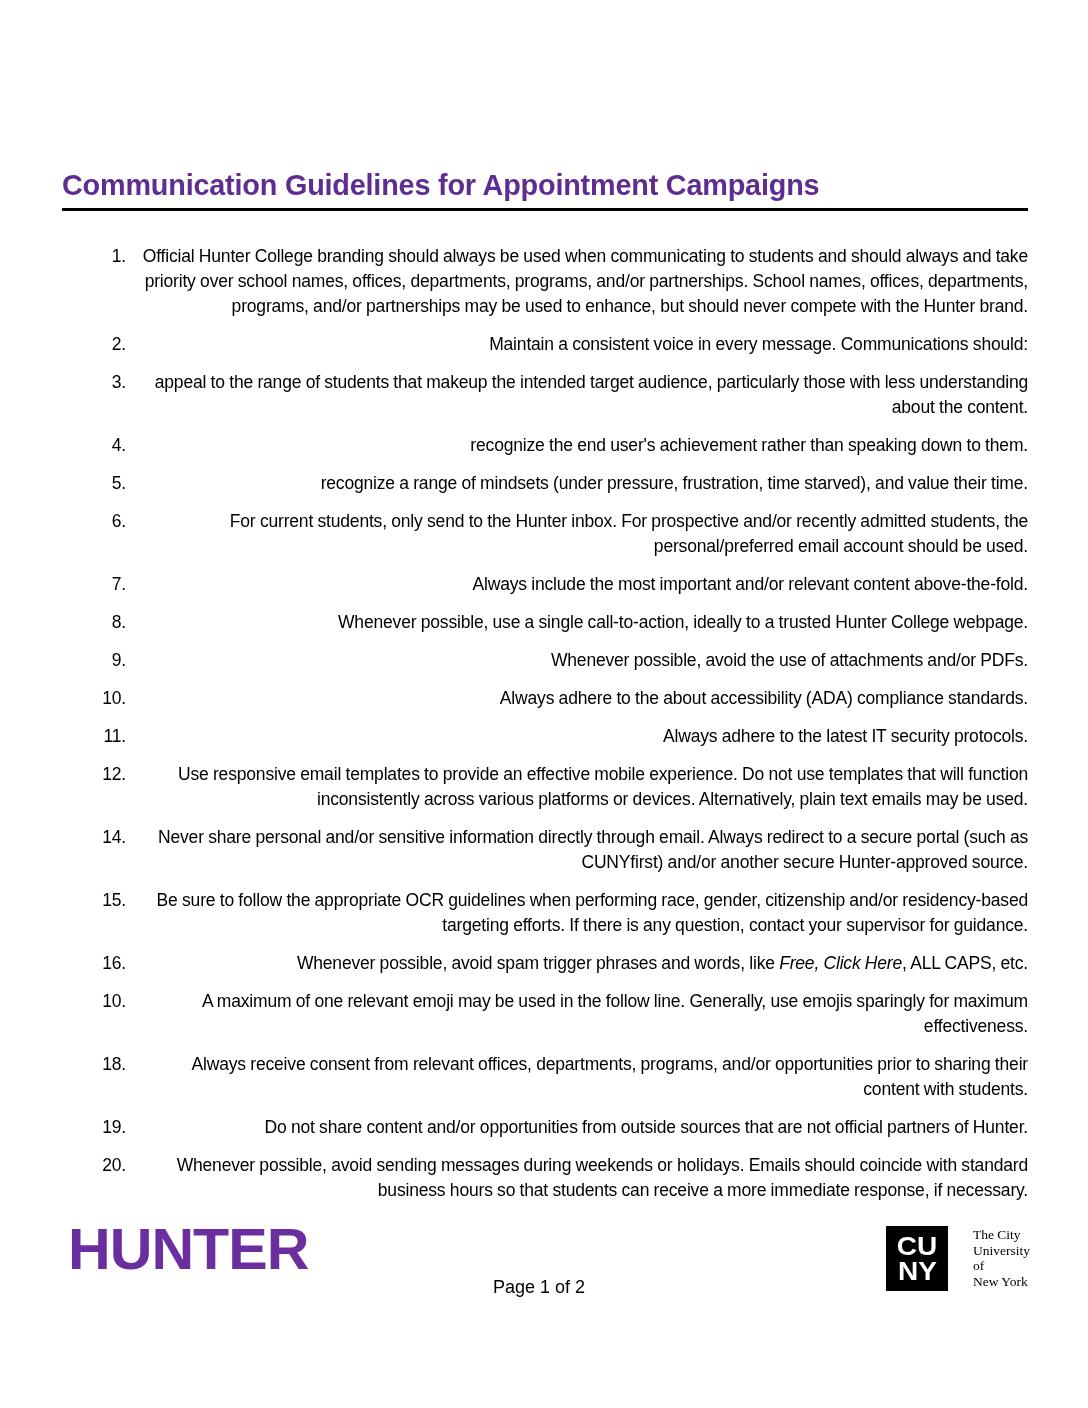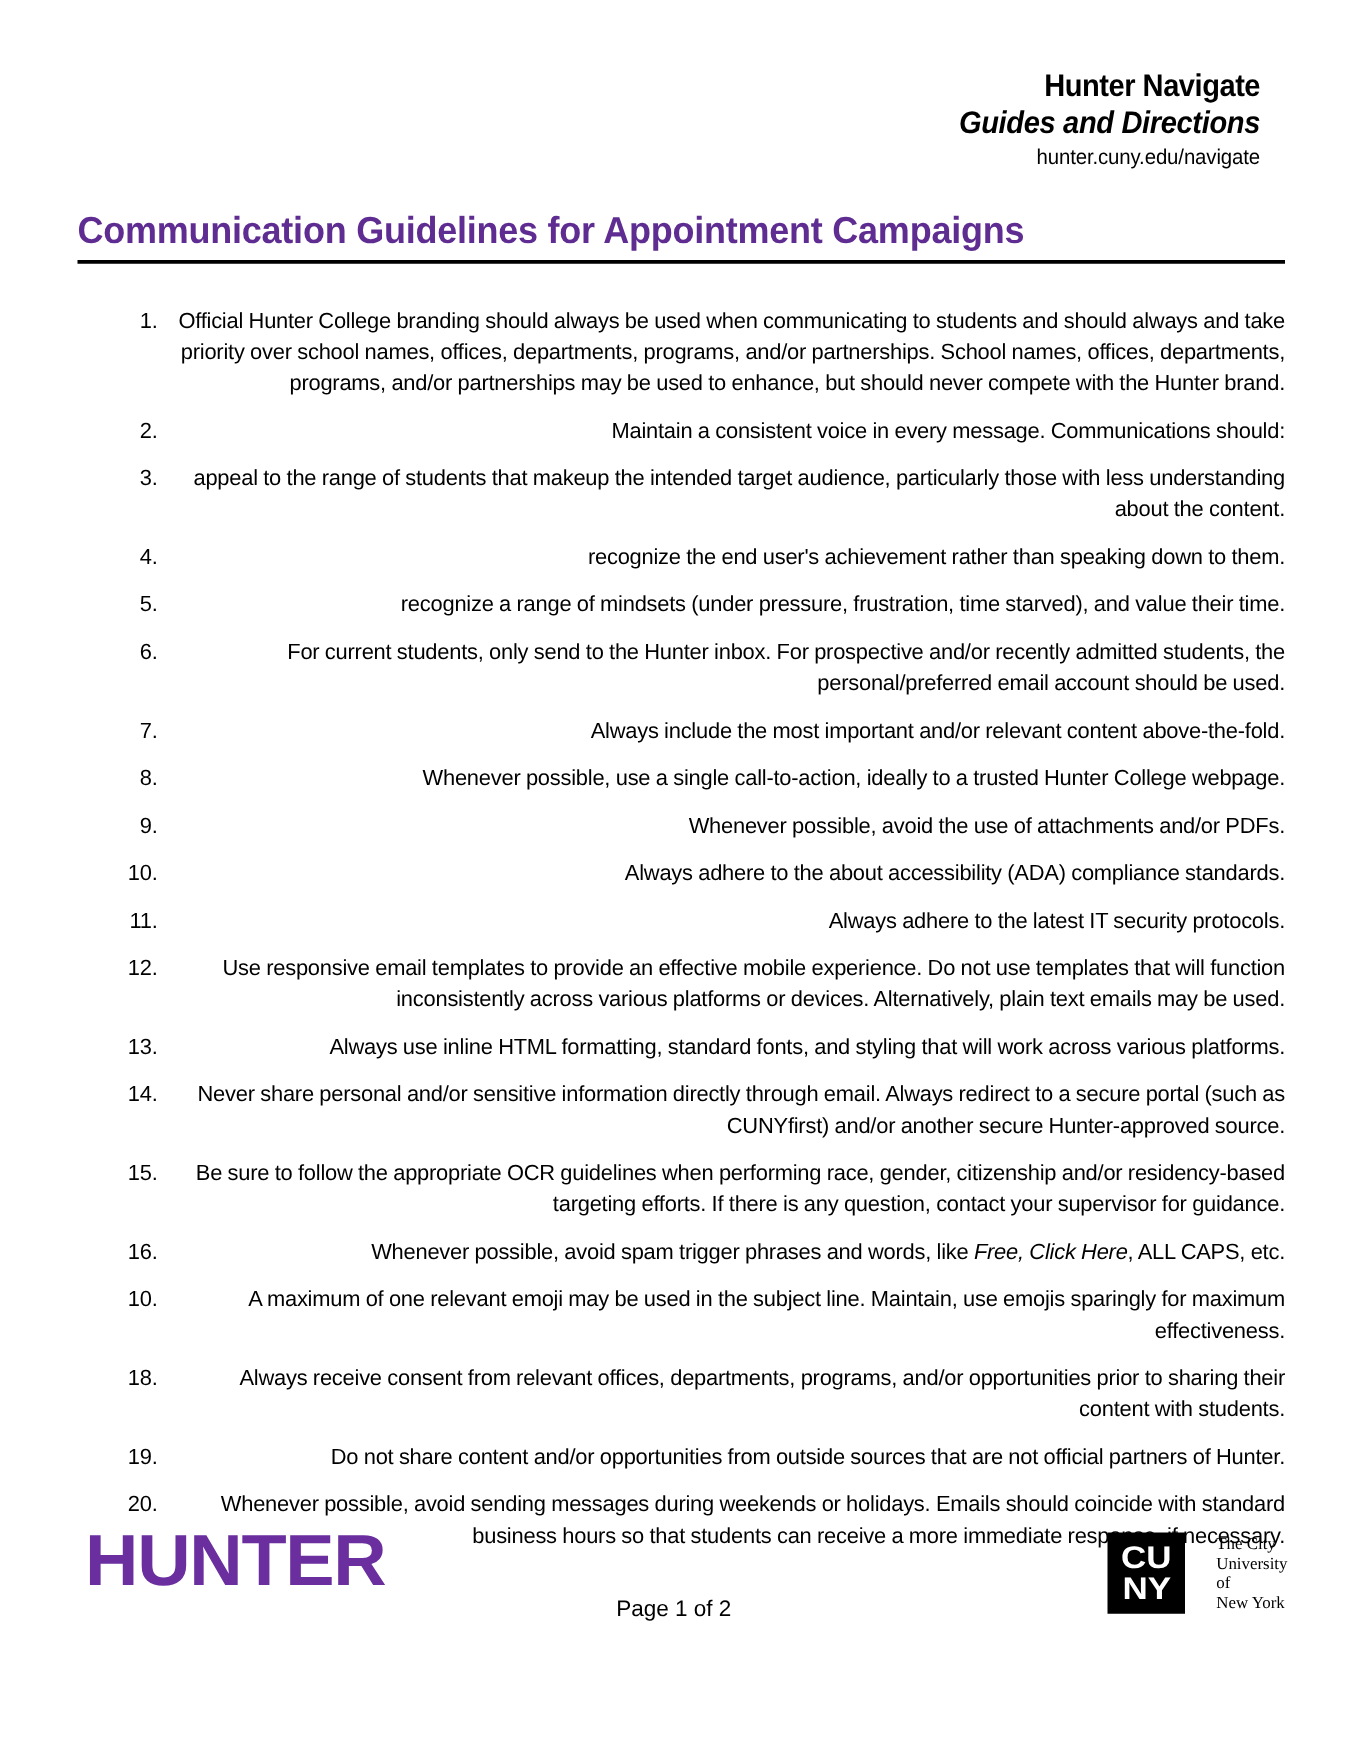--- a/index.html
+++ b/index.html
@@ -203,25 +203,20 @@
   }
   .cuny-words span {
     display: block;
   }
 </style>
 </head>
 <body>
 
 <div class="page">
 
-  <div class="doc-header">
-    <span class="brand-line">Hunter Navigate</span>
-    <span class="sub-line">Guides and Directions</span>
-    <span class="url-line">hunter.cuny.edu/navigate</span>
-  </div>
 
   <div class="title-wrap">
     <div class="doc-title">Communication Guidelines for Appointment Campaigns</div>
     <hr class="title-rule">
   </div>
 
   <ol class="guidelines" style="list-style:none;margin:0;padding:0;">
       <li class="gl-item">
         <span class="gl-num">1.</span>
         <span class="gl-text">Official Hunter College branding should always be used when communicating to students and should always and take priority over school names, offices, departments, programs, and/or partnerships. School names, offices, departments, programs, and/or partnerships may be used to enhance, but should never compete with the Hunter brand.</span>
@@ -264,38 +259,34 @@
       </li>
       <li class="gl-item">
         <span class="gl-num">11.</span>
         <span class="gl-text">Always adhere to the latest IT security protocols.</span>
       </li>
       <li class="gl-item">
         <span class="gl-num">12.</span>
         <span class="gl-text">Use responsive email templates to provide an effective mobile experience. Do not use templates that will function inconsistently across various platforms or devices. Alternatively, plain text emails may be used.</span>
       </li>
       <li class="gl-item">
-        <span class="gl-num">13.</span>
-        <span class="gl-text">Always use inline HTML formatting, standard fonts, and styling that will work across various platforms.</span>
-      </li>
-      <li class="gl-item">
         <span class="gl-num">14.</span>
         <span class="gl-text">Never share personal and/or sensitive information directly through email. Always redirect to a secure portal (such as CUNYfirst) and/or another secure Hunter-approved source.</span>
       </li>
       <li class="gl-item">
         <span class="gl-num">15.</span>
         <span class="gl-text">Be sure to follow the appropriate OCR guidelines when performing race, gender, citizenship and/or residency-based targeting efforts. If there is any question, contact your supervisor for guidance.</span>
       </li>
       <li class="gl-item">
         <span class="gl-num">16.</span>
         <span class="gl-text"><span>Whenever possible, avoid spam trigger phrases and words, like </span><em>Free, Click Here</em><span>, ALL CAPS, etc.</span></span>
       </li>
       <li class="gl-item">
         <span class="gl-num">10.</span>
-        <span class="gl-text">A maximum of one relevant emoji may be used in the subject line. Maintain, use emojis sparingly for maximum effectiveness.</span>
+        <span class="gl-text">A maximum of one relevant emoji may be used in the follow line. Generally, use emojis sparingly for maximum effectiveness.</span>
       </li>
       <li class="gl-item">
         <span class="gl-num">18.</span>
         <span class="gl-text">Always receive consent from relevant offices, departments, programs, and/or opportunities prior to sharing their content with students.</span>
       </li>
       <li class="gl-item">
         <span class="gl-num">19.</span>
         <span class="gl-text">Do not share content and/or opportunities from outside sources that are not official partners of Hunter.</span>
       </li>
       <li class="gl-item">

